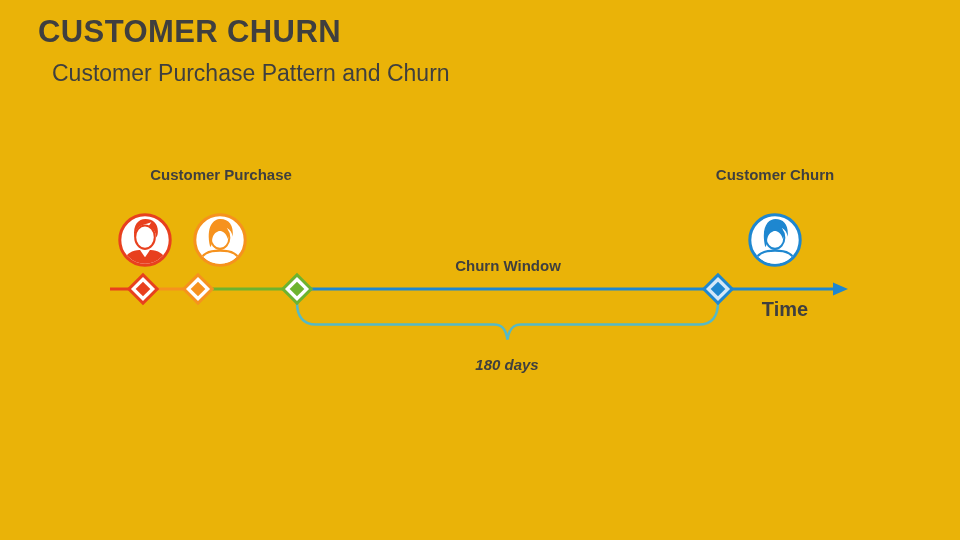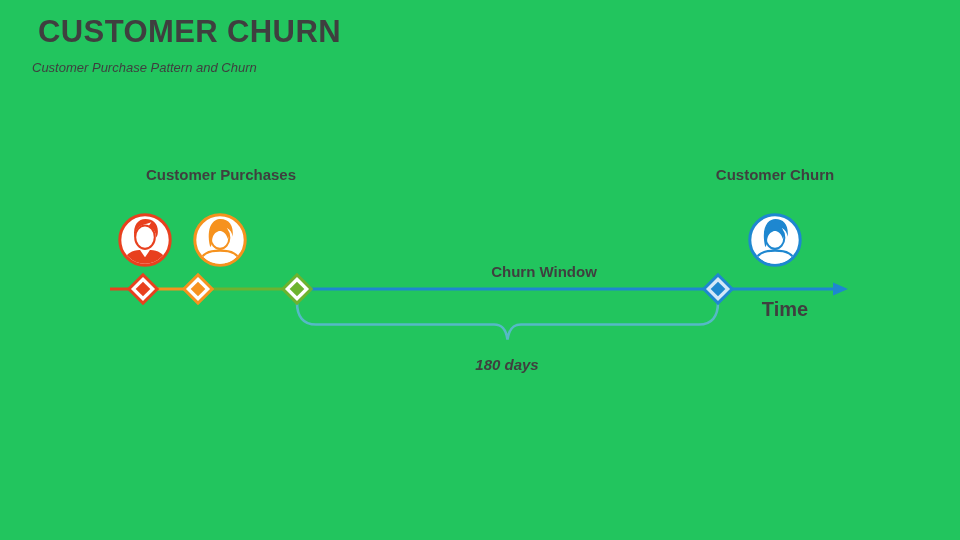--- a/index.html
+++ b/index.html
@@ -5,57 +5,57 @@
   html, body { margin: 0; padding: 0; }
   body {
     width: 960px; height: 540px;
     background: #ffffff;
     font-family: "Liberation Sans", "DejaVu Sans", sans-serif;
     overflow: hidden;
   }
   .slide {
     position: relative;
     width: 960px; height: 540px;
-    background: #22c55e;
+    background: #eab308;
   }
   .title {
     position: absolute; left: 38px; top: 14px;
     font-size: 31px; font-weight: 800; letter-spacing: 0.4px;
     color: #3F3F3F; white-space: nowrap;
   }
   .subtitle {
-    position: absolute; left: 32px; top: 60px;
-    font-size: 13px; font-weight: 400;
-    color: #3F3F3F; white-space: nowrap; font-style: italic;
+    position: absolute; left: 52px; top: 60px;
+    font-size: 23px; font-weight: 400;
+    color: #3F3F3F; white-space: nowrap;
   }
   .lbl {
     position: absolute; transform: translateX(-50%);
     font-size: 15px; font-weight: 700;
     color: #3F3F3F; white-space: nowrap;
   }
   .lbl-purchases { left: 221px; top: 166px; }
   .lbl-churn     { left: 775px; top: 166px; }
-  .lbl-window    { left: 508px; top: 263px; margin-left: 36px; }
+  .lbl-window    { left: 508px; top: 257px; }
   .lbl-days      { left: 507px; top: 356px; font-style: italic; }
   .lbl-time      { left: 785px; top: 298px; font-size: 20px; }
   .avatar { position: absolute; width: 56px; height: 56px; }
   .avatar-p1 { left: 117px; top: 212px; }
   .avatar-p2 { left: 192px; top: 212px; }
   .avatar-ch { left: 747px; top: 212px; }
   .diagram-svg { position: absolute; left: 0; top: 0; }
 </style>
 </head>
 <body>
 
 <div class="slide">
 
   <div class="title">CUSTOMER CHURN</div>
   <div class="subtitle">Customer Purchase Pattern and Churn</div>
 
-  <div class="lbl lbl-purchases">Customer Purchases</div>
+  <div class="lbl lbl-purchases">Customer Purchase</div>
   <div class="lbl lbl-churn">Customer Churn</div>
   <div class="lbl lbl-window">Churn Window</div>
   <div class="lbl lbl-days">180 days</div>
   <div class="lbl lbl-time">Time</div>
 
   <svg class="avatar avatar-p1" viewBox="0 0 60 60" color="#E8401E">
     <defs>
         <clipPath id="clip-p1">
           <circle cx="30" cy="30" r="25.4"></circle>
         </clipPath>

